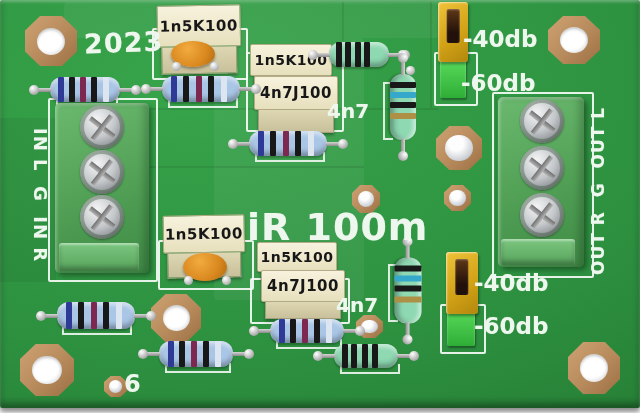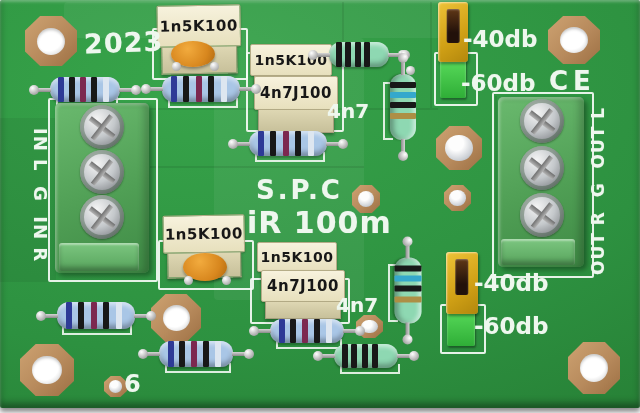--- a/index.html
+++ b/index.html
@@ -272,26 +272,24 @@
     <div class="tface" style="top:142px;height:26px;"></div>
   </div>
 
   <div class="jbase" style="left:440px;top:60px;width:26px;height:38px;"></div>
   <div class="jumper" style="left:438px;top:2px;width:30px;height:60px;"></div>
   <div class="pin" style="left:457px;top:290px;height:22px;"></div>
   <div class="jbase" style="left:447px;top:310px;width:28px;height:36px;"></div>
   <div class="jumper" style="left:446px;top:252px;width:32px;height:62px;"></div>
 
   <div class="silk" style="left:84px;top:27px;font-size:27px;transform:rotate(-2deg);letter-spacing:1px;">2023</div>
-  <div class="silk" style="left:256px;top:175px;font-size:26px;letter-spacing:3px;">S.P.C</div>
-  <div class="silk" style="left:247px;top:205px;font-size:30px;letter-spacing:1px;">iR 100m</div>
+  <div class="silk" style="left:247px;top:205px;font-size:38px;letter-spacing:1px;">iR 100m</div>
   <div class="silk" style="left:327px;top:99px;font-size:20px;">4n7</div>
   <div class="silk" style="left:336px;top:293px;font-size:20px;">4n7</div>
   <div class="silk" style="left:463px;top:26px;font-size:23px;">-40db</div>
   <div class="silk" style="left:461px;top:70px;font-size:23px;">-60db</div>
   <div class="silk" style="left:474px;top:270px;font-size:23px;">-40db</div>
   <div class="silk" style="left:474px;top:313px;font-size:23px;">-60db</div>
-  <div class="silk" style="left:549px;top:66px;font-size:26px;letter-spacing:5px;">CE</div>
   <div class="silk vtext" style="left:30px;top:128px;font-size:18px;height:145px;">IN L  G  IN R</div>
   <div class="silk vtext up" style="left:588px;top:110px;font-size:17px;height:165px;">OUT R  G  OUT L</div>
   <div class="silk" style="left:124px;top:370px;font-size:24px;">6</div>
 
 </div>
 
 </body></html>

